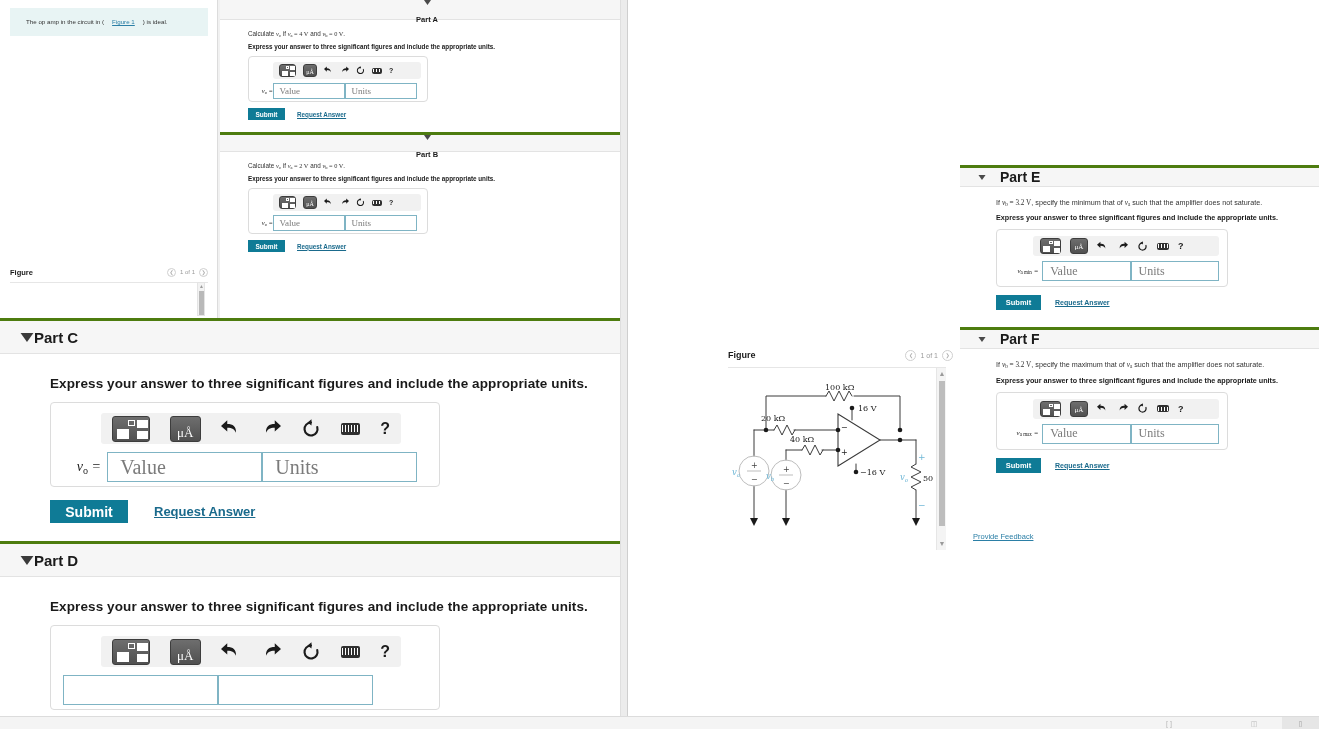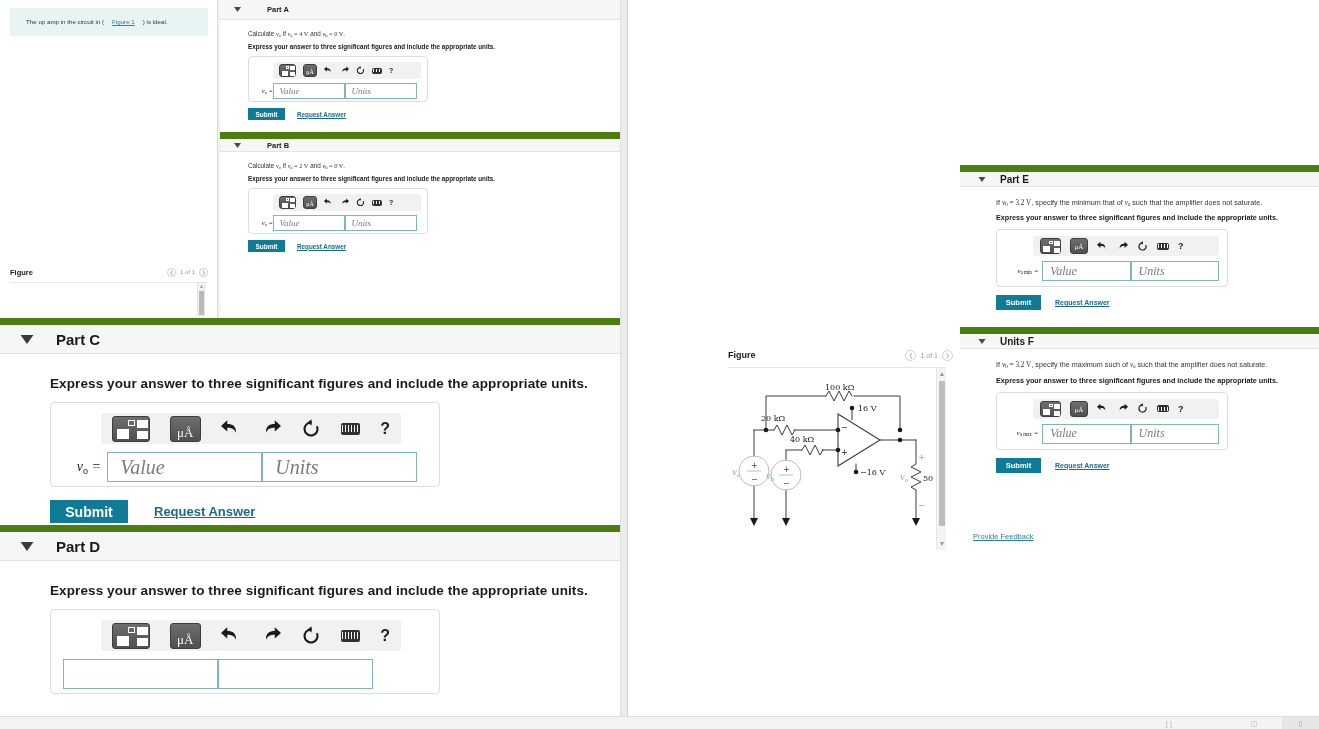--- a/index.html
+++ b/index.html
@@ -3,21 +3,21 @@
 <meta charset="utf-8">
 <style>
   * { box-sizing: border-box; margin:0; padding:0; }
   html,body { width:1319px; height:729px; overflow:hidden; background:#ffffff;
     font-family:"Liberation Sans", sans-serif; color:#222; }
 
   .page { position:relative; width:1319px; height:729px; background:#fff; }
 
   
   .part-header {
-    background:#f6f6f6; border-top:7px solid #4d7c0f; border-bottom:1px solid #e3e3e3;
+    background:#f6f6f6; border-top:3px solid #4d7c0f; border-bottom:1px solid #e3e3e3;
     display:flex; align-items:center; font-weight:bold; color:#1a1a1a;
   }
   .caret { color:#444; display:inline-block; }
   .caret svg { display:block; }
 
   .qtext { color:#333; }
   .qbold { font-weight:bold; color:#1a1a1a; }
   .mathi { font-family:"Liberation Serif", serif; font-style:italic; }
   .mathr { font-family:"Liberation Serif", serif; font-style:normal; }
   sub { font-size:.72em; vertical-align:-.25em; font-style:normal; }
@@ -33,21 +33,21 @@
   .ico { color:#1b1b1b; display:flex; align-items:center; justify-content:center; }
   .ico svg { display:block; }
   .kbd { background:#303030; border-radius:2px; position:relative; }
   .kbd::after{ content:""; position:absolute; left:8%; top:22%; right:8%; bottom:22%;
     background:repeating-linear-gradient(90deg,#fff 0 1px, transparent 1px 3px); }
   .qmark { font-weight:bold; color:#1b1b1b; font-family:"Liberation Sans",sans-serif; }
 
   .fieldrow { display:flex; align-items:center; }
   .lhs { font-family:"Liberation Serif", serif; font-style:italic; color:#222; text-align:right; }
   .inp { border:1px solid #7fb4c4; background:#fff; color:#888;
-    font-family:"Liberation Serif", serif; font-style:italic; display:flex; align-items:center; }
+    font-family:"Liberation Serif", serif; display:flex; align-items:center; }
   .inp .ph { padding-left:8%; color:#7b7b7b; }
 
   .btn-submit { background:#0f7b96; color:#fff; font-weight:bold; text-align:center;
     display:flex; align-items:center; justify-content:center; border:none; cursor:pointer; }
   .lnk { color:#1a6a8c; text-decoration:underline; font-weight:bold; cursor:pointer; }
   .lnk-plain { color:#2b7fa6; text-decoration:underline; cursor:pointer; }
 
   
   #mini-left { position:absolute; left:0; top:0; width:217px; height:729px; background:#fff; }
   #prompt-box { position:absolute; left:10px; top:8px; width:198px; height:28px;
@@ -64,40 +64,40 @@
   #mini-sb { position:absolute; left:197px; top:282px; width:8px; height:34px; background:#f2f2f2;
     border:1px solid #e4e4e4; }
   #mini-sb .thumb { position:absolute; left:1px; top:8px; width:5px; height:24px; background:#b9b9b9; }
   #mini-sb .up { position:absolute; left:1px; top:0px; width:5px; height:7px;
     color:#9d9d9d; font-size:5px; text-align:center; line-height:7px; }
   #vdiv-1 { position:absolute; left:217px; top:0; width:1px; height:729px; background:#dcdcdc; }
   #vdiv-1b { position:absolute; left:218px; top:0; width:2px; height:729px; background:#f1f1f1; }
 
   
   #mini-mid { position:absolute; left:220px; top:0; width:400px; height:310px; background:#fff; }
-  .mini-part-header { height:20px; padding-left:14px; gap:26px; font-size:7.5px; }
+  .mini-part-header { height:20px; padding-left:14px; gap:10px; font-size:7.5px;flex-direction:column; }
   .mini-body { padding:10px 0 0 28px; }
   .mini-q { font-size:6.3px; margin-bottom:5px; }
   .mini-qb { font-size:6.3px; margin-bottom:6px; }
   .mini-ansbox { width:180px; height:46px; padding:5px 6px; }
   .mini-toolbar { height:17px; padding:0 6px; gap:7px; margin-left:18px; width:148px; }
   .mini-glyph { width:17px; height:13px; }
   .mini-ua { width:14px; height:13px; font-size:6px; padding-top:4px; }
   .mini-ico { width:9px; height:9px; }
   .mini-kbd { width:10px; height:6px; }
   .mini-fieldrow { margin-top:4px; }
   .mini-lhs { width:18px; font-size:6.5px; }
   .mini-inp { width:72px; height:16px; font-size:9px; }
   .mini-btnrow { display:flex; align-items:center; gap:12px; margin-top:6px; }
   .mini-submit { width:37px; height:12px; font-size:6.5px; }
   .mini-link { font-size:6.3px; }
 
   
   #big-col { position:absolute; left:0; top:318px; width:620px; height:411px; background:#fff; }
-  .big-part-header { height:36px; padding-left:20px; gap:22px; font-size:15px; }
+  .big-part-header { height:36px; padding-left:20px; font-size:15px; }
   .big-body { padding:22px 0 0 50px; }
   .big-q { font-size:13.5px; margin-bottom:9px; }
   .big-qb { font-size:13.5px; margin-bottom:11px; letter-spacing:.1px; }
   .big-ansbox { width:390px; height:85px; padding:10px 12px; }
   .big-toolbar { height:31px; padding:0 11px; gap:20px; margin-left:38px; width:300px; }
   .big-glyph { width:42px; height:26px; }
   .big-ua { width:34px; height:26px; font-size:13px; padding-top:9px; }
   .big-ico { width:20px; height:20px; }
   .big-kbd { width:22px; height:12px; }
   .big-fieldrow { margin-top:8px; }
@@ -120,21 +120,21 @@
     width:218px; height:182px; background:#fff; }
   #fig-sb { position:absolute; right:0; top:0; width:10px; height:182px;
     background:#f4f4f4; border-left:1px solid #e6e6e6; }
   #fig-sb .thumb { position:absolute; left:2px; top:13px; width:6px; height:145px; background:#bdbdbd; }
   #fig-sb .arr { position:absolute; left:1px; width:8px; height:10px; color:#9a9a9a;
     font-size:7px; text-align:center; line-height:10px; }
   #circuit { position:absolute; left:0; top:0; }
 
   
   #right-col { position:absolute; left:960px; top:0; width:359px; height:729px; background:#fff; }
-  .r-part-header { height:22px; padding-left:18px; gap:14px; font-size:10px; }
+  .r-part-header { height:22px; padding-left:18px; gap:14px; font-size:14px; }
   .r-body { padding:11px 0 0 36px; }
   .r-q { font-size:7.2px; margin-bottom:6px; }
   .r-qb { font-size:7.2px; margin-bottom:7px; }
   .r-ansbox { width:232px; height:58px; padding:6px 8px; }
   .r-toolbar { height:20px; padding:0 7px; gap:9px; margin-left:28px; width:186px; }
   .r-glyph { width:21px; height:16px; }
   .r-ua { width:18px; height:16px; font-size:7px; padding-top:5px; }
   .r-ico { width:11px; height:11px; }
   .r-kbd { width:12px; height:7px; }
   .r-fieldrow { margin-top:5px; }
@@ -353,21 +353,21 @@
               <span class="ph">Units</span>
             </div>
         </div>
       </div>
       <div class="big-btnrow">
         <div class="btn-submit big-submit">Submit</div>
         <a class="lnk big-link">Request Answer</a>
       </div>
     </div>
 
-    <div class="part-header big-part-header" style="margin-top:2px;">
+    <div class="part-header big-part-header" style="margin-top:18px;">
       <span class="caret">
         <svg width="14" height="9" viewBox="0 0 10 7">
             <path d="M0 0h10L5 7z" fill="#3a3a3a"></path>
           </svg>
       </span>
       <span>Part D</span>
     </div>
     <div class="big-body">
       <div class="big-qb qbold">Express your answer to three significant figures and include the appropriate units.</div>
       <div class="ansbox big-ansbox">
@@ -567,25 +567,25 @@
         <a class="lnk r-link">Request Answer</a>
       </div>
     </div>
 
     <div class="part-header r-part-header" style="margin-top:17px;">
       <span class="caret">
         <svg width="8" height="5" viewBox="0 0 10 7">
             <path d="M0 0h10L5 7z" fill="#4a4a4a"></path>
           </svg>
       </span>
-      <span>Units F</span>
+      <span>Part F</span>
     </div>
     <div class="r-body">
       <div class="r-q qtext">
-        <span>If </span><span class="mathi"><span>v</span><sub>b</sub></span><span class="mathr"> = 3.2 V</span><span>, specify the maximum such of </span><span class="mathi"><span>v</span><sub>a</sub></span><span> such that the amplifier does not saturate.</span>
+        <span>If </span><span class="mathi"><span>v</span><sub>b</sub></span><span class="mathr"> = 3.2 V</span><span>, specify the maximum that of </span><span class="mathi"><span>v</span><sub>a</sub></span><span> such that the amplifier does not saturate.</span>
       </div>
       <div class="r-qb qbold">Express your answer to three significant figures and include the appropriate units.</div>
       <div class="ansbox r-ansbox">
         <div class="toolbar r-toolbar">
           <div class="tb-glyph r-glyph">
             <i class="sq filled" style="left:2px;top:7px;width:7px;height:6px;"></i>
             <i class="sq open" style="left:8px;top:2px;width:4px;height:3px;"></i>
             <i class="sq filled" style="left:13px;top:2px;width:6px;height:5px;"></i>
             <i class="sq filled" style="left:13px;top:9px;width:6px;height:5px;"></i>
           </div>

